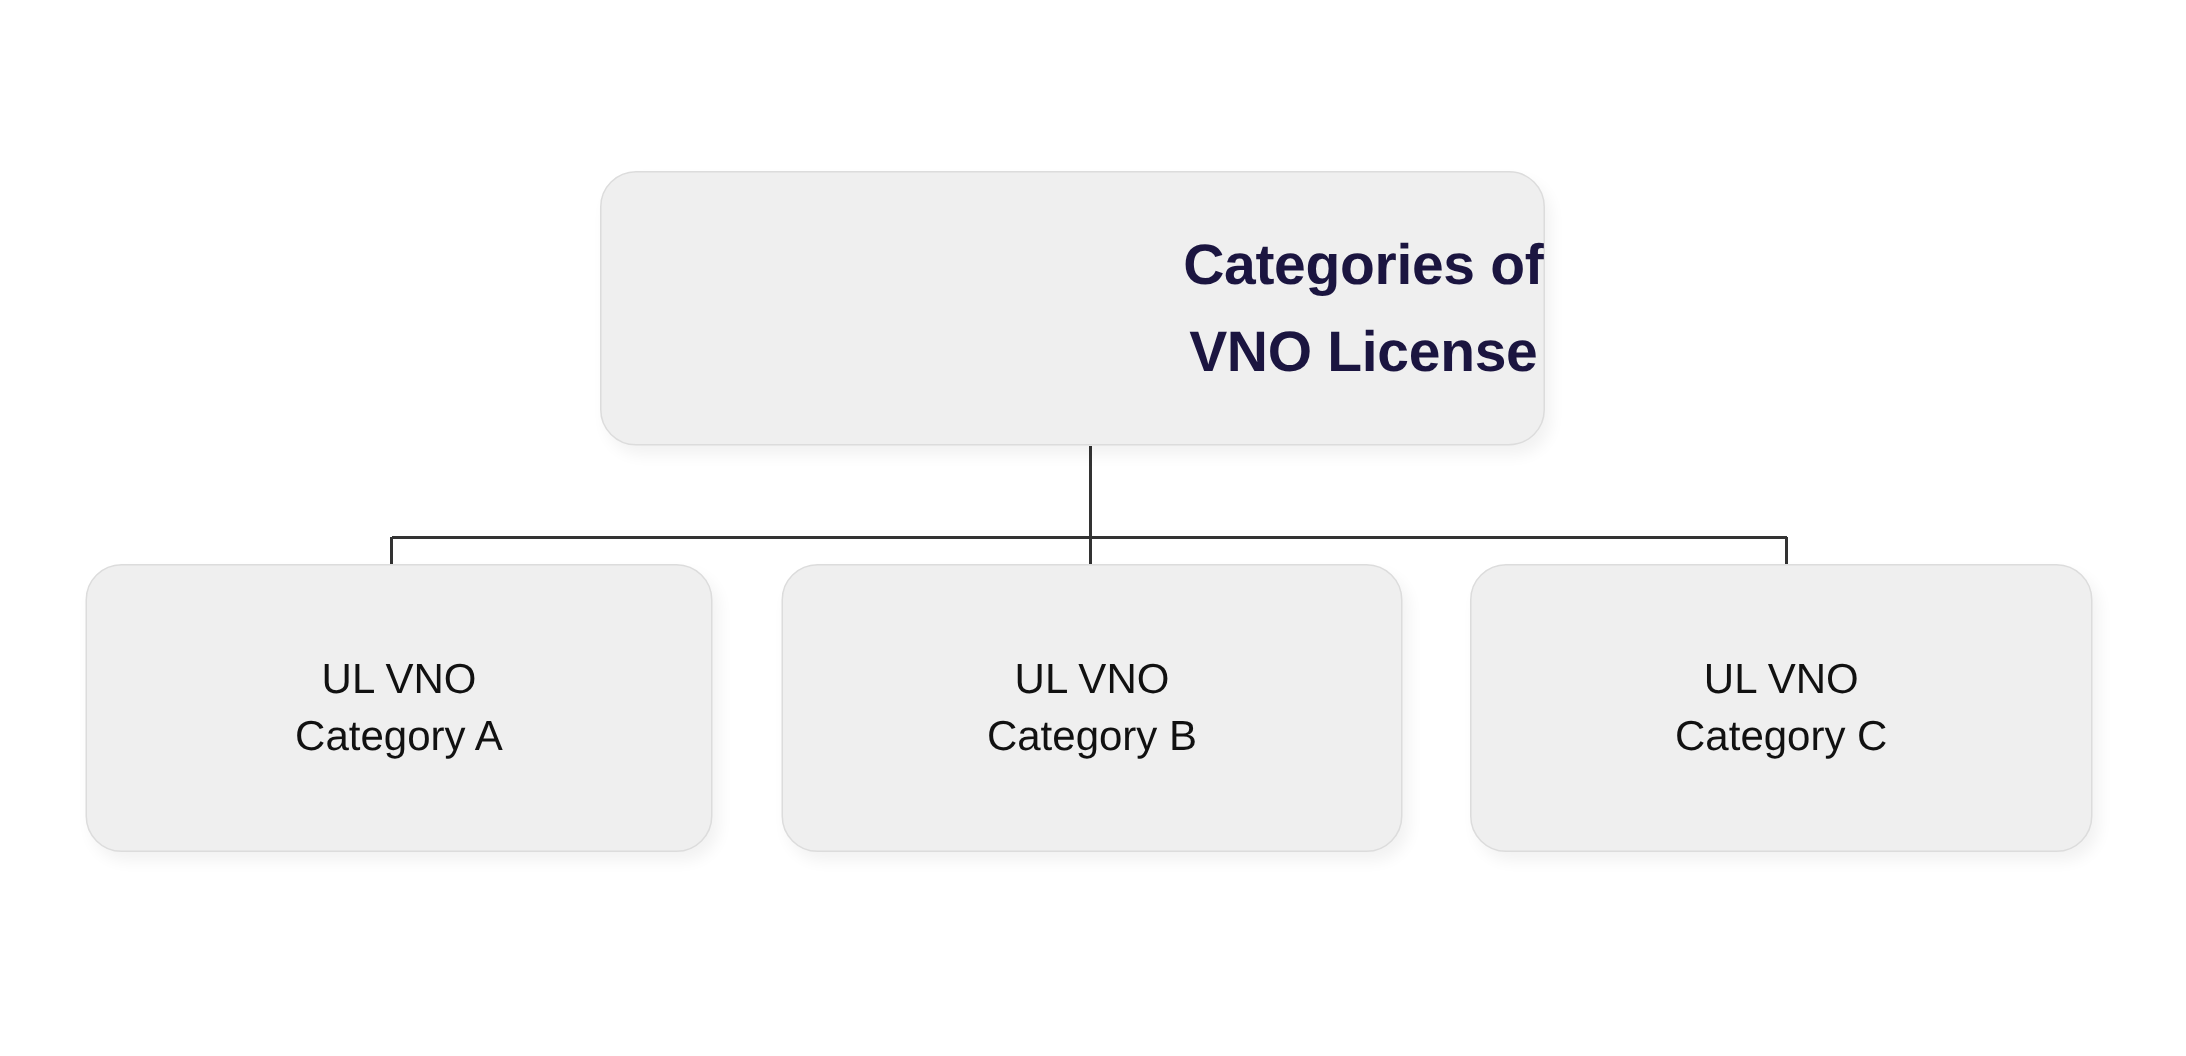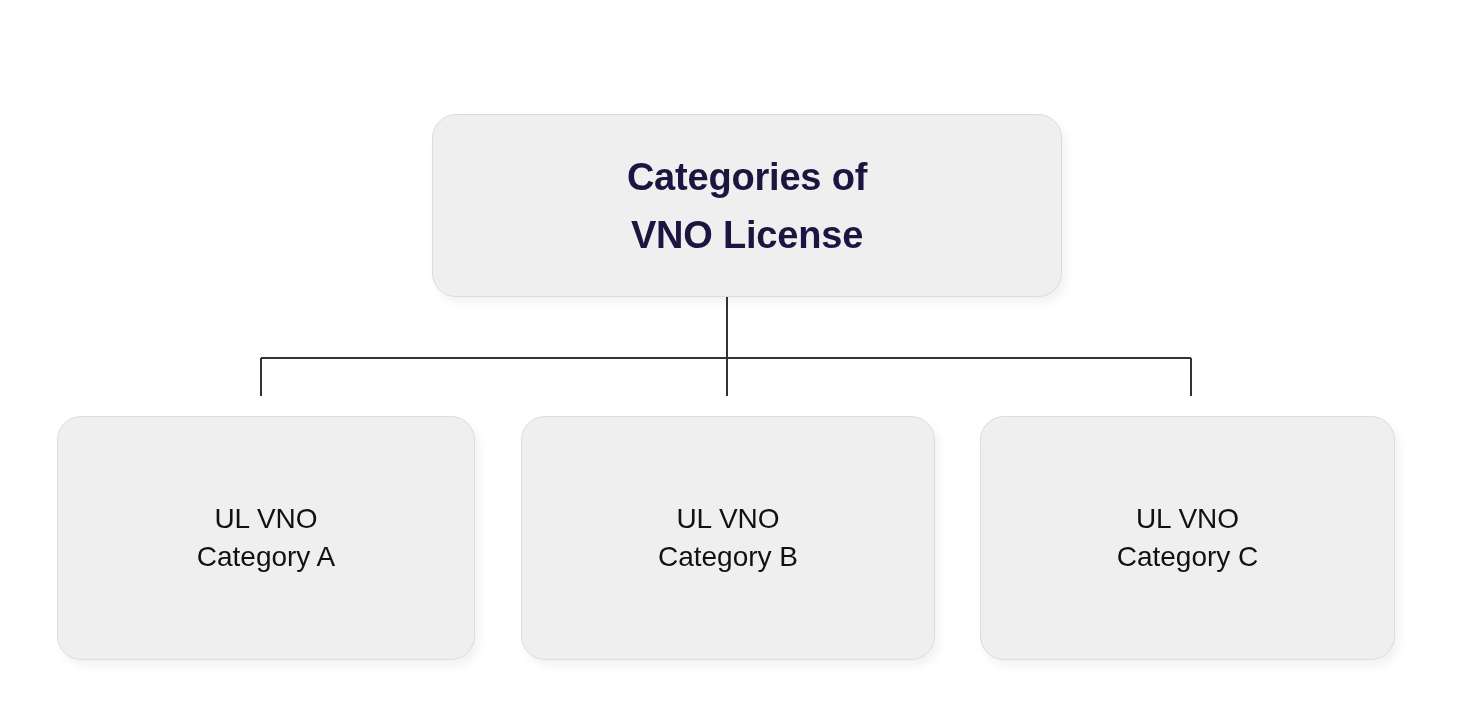--- a/index.html
+++ b/index.html
@@ -37,29 +37,30 @@
     border: 1px solid #dcdcdc;
     border-radius: 24px;
     box-shadow: 4px 6px 10px rgba(0, 0, 0, 0.055);
     display: flex;
     align-items: center;
     justify-content: center;
     text-align: center;
   }
 
   .node-root {
-    left: 432px;
+    left: 400px;
     top: 114px;
     width: 630px;
     height: 183px;
+    justify-content: flex-end;
   }
 
   .node-child {
-    top: 416px;
-    height: 244px;
+    top: 376px;
+    height: 192px;
   }
 
   .child-a { left: 57px;  width: 418px; }
   .child-b { left: 521px; width: 414px; }
   .child-c { left: 980px; width: 415px; }
 
   
   .root-label {
     font-size: 38px;
     font-weight: bold;

